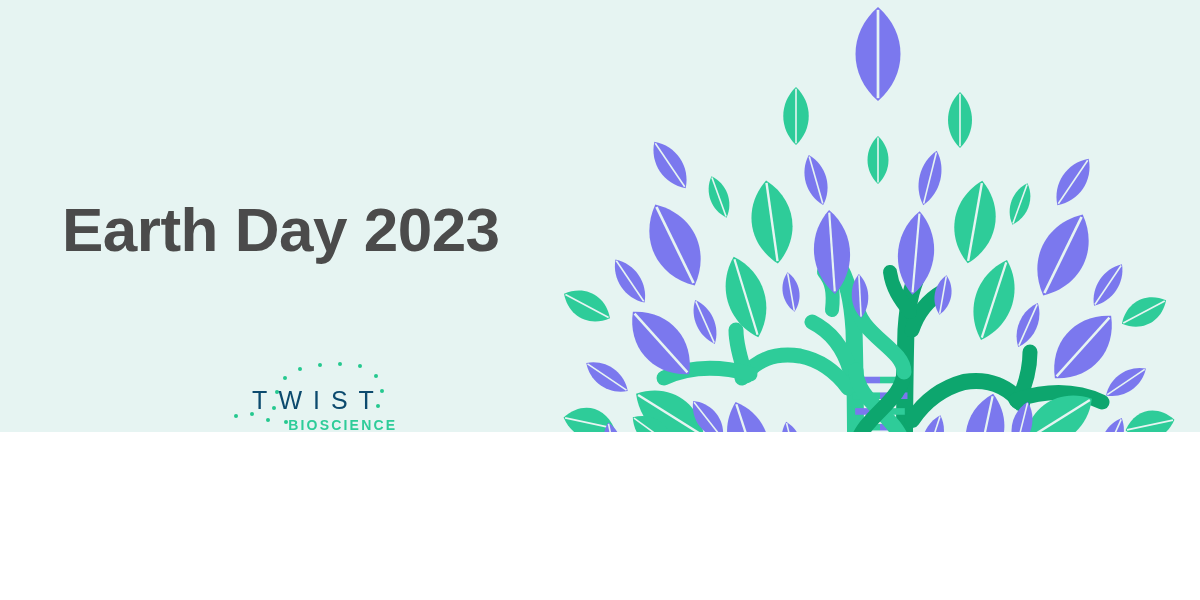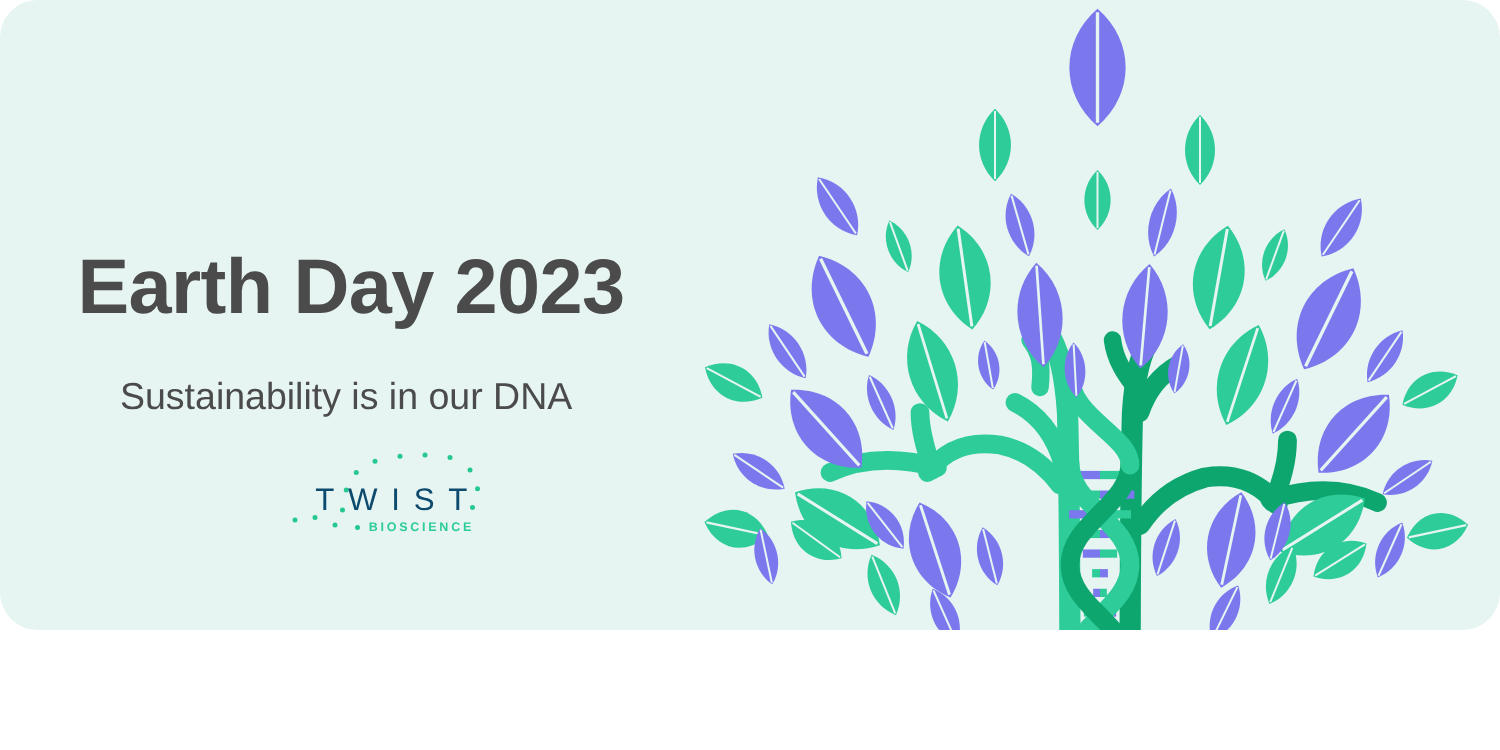--- a/index.html
+++ b/index.html
@@ -8,24 +8,23 @@
   }
   body {
     width: 1200px;
     height: 600px;
     overflow: hidden;
     font-family: "Liberation Sans", sans-serif;
   }
   #banner {
     position: relative;
     width: 1200px;
-    height: 504px;
+    height: 432px;
     background: #e6f4f2;
     overflow: hidden;
-    border-radius: 30px;
   }
 
   
   #text-block {
     position: absolute;
     left: 0;
     top: 0;
     width: 600px;
     height: 600px;
   }
@@ -71,21 +70,21 @@
     text-indent: 11px;
     text-align: center;
     line-height: 1;
     white-space: nowrap;
   }
   #logo-tagline {
     position: absolute;
     left: 58px;
     top: 56px;
     width: 100px;
-    font-size: 10px;
+    font-size: 14px;
     font-weight: bold;
     color: #2ecc99;
     letter-spacing: 2.2px;
     text-indent: 2.2px;
     text-align: center;
     line-height: 1;
     white-space: nowrap;
   }
   .logo-dot {
     position: absolute;
@@ -111,21 +110,20 @@
   .leaf-body { }
   .leaf-vein { stroke: #e6f4f2; fill: none; }
 </style>
 </head>
 <body>
 
 <div id="banner" style="background: rgb(230, 244, 242);">
 
   <div id="text-block">
     <div id="page-title">Earth Day 2023</div>
-    <div id="page-subtitle">Sustainability is in our DNA</div>
 
     <div id="brand-logo">
       <div id="logo-dots">
           <span class="logo-dot" style="left: 130px; top: 2px; background: rgb(37, 200, 143);"></span>
           <span class="logo-dot" style="left: 110px; top: 0px; background: rgb(37, 200, 143);"></span>
           <span class="logo-dot" style="left: 90px; top: 1px; background: rgb(37, 200, 143);"></span>
           <span class="logo-dot" style="left: 70px; top: 5px; background: rgb(37, 200, 143);"></span>
           <span class="logo-dot" style="left: 146px; top: 12px; background: rgb(37, 200, 143);"></span>
           <span class="logo-dot" style="left: 55px; top: 14px; background: rgb(37, 200, 143);"></span>
           <span class="logo-dot" style="left: 152px; top: 27px; background: rgb(37, 200, 143);"></span>

